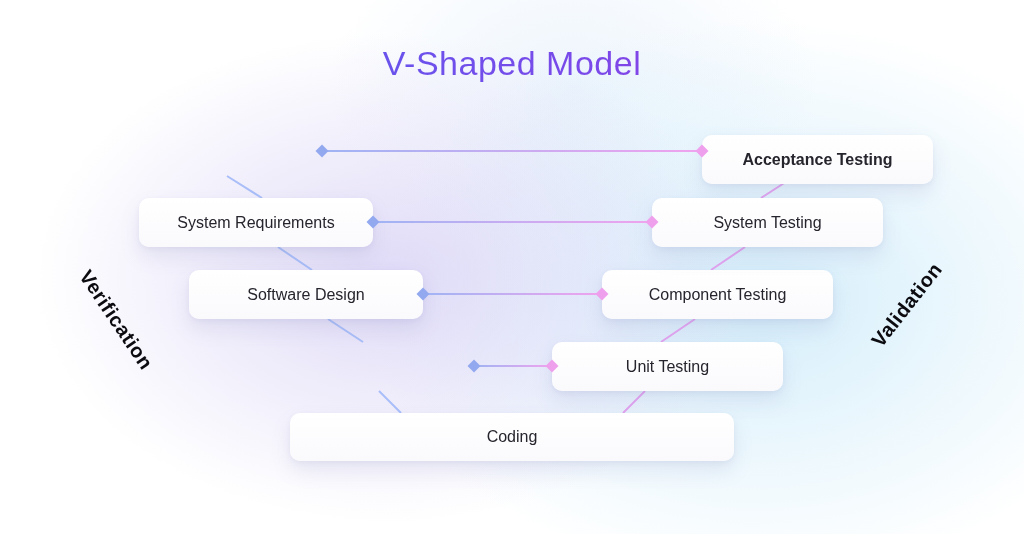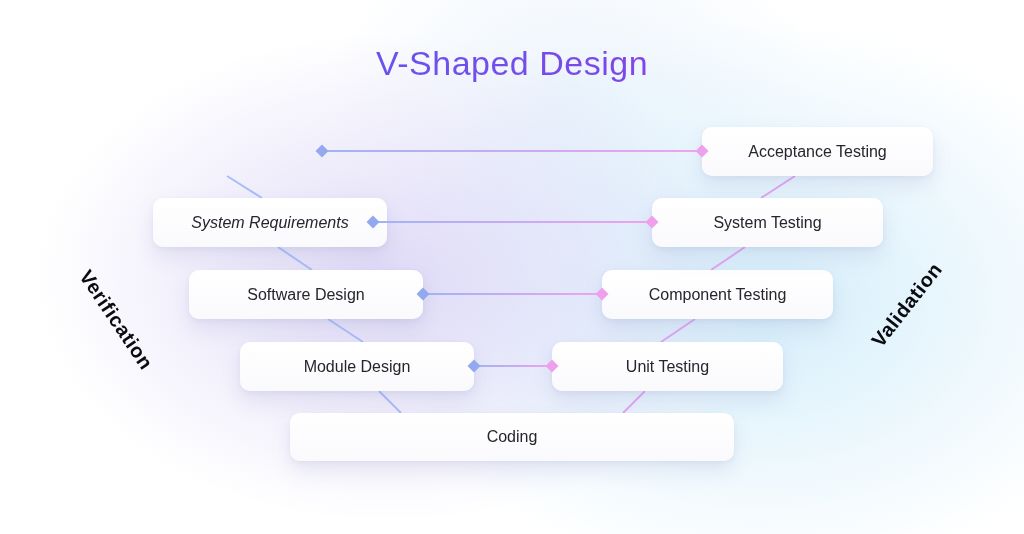--- a/index.html
+++ b/index.html
@@ -25,24 +25,24 @@
     color:transparent;-webkit-text-fill-color:transparent;
   }
   .node{
     position:absolute;height:49px;border-radius:10px;
     background:linear-gradient(180deg,#ffffff 0%,#fafafd 100%);
     box-shadow:0 10px 20px rgba(110,120,180,0.14),0 2px 5px rgba(110,120,180,0.08);
     display:flex;align-items:center;justify-content:center;
     font-size:16px;color:#26252d;white-space:nowrap;
   }
   .n-l0{left:88px; top:127px;width:234px;}
-  .n-l1{left:153px;top:198px;width:234px;font-style:italic;}
+  .n-l1{left:139px;top:198px;width:234px;}
   .n-l2{left:189px;top:270px;width:234px;}
   .n-l3{left:240px;top:342px;width:234px;}
-  .n-r0{left:702px;top:127px;width:231px;}
+  .n-r0{left:702px;top:135px;width:231px;font-weight:bold;}
   .n-r1{left:652px;top:198px;width:231px;}
   .n-r2{left:602px;top:270px;width:231px;}
   .n-r3{left:552px;top:342px;width:231px;}
   .n-b {left:290px;top:413px;width:444px;height:48px;}
   .side-label{
     position:absolute;font-size:20px;font-weight:700;letter-spacing:0.6px;
     color:#0b0b10;white-space:nowrap;transform-origin:center center;
   }
   .side-label.verification{left:116px;top:320px;transform:translate(-50%,-50%) rotate(56deg);}
   .side-label.validation{left:907px;top:305px;transform:translate(-50%,-50%) rotate(-52deg);}
@@ -60,30 +60,27 @@
       <line x1="379" y1="391" x2="401" y2="413"></line>
     </g>
     <g stroke="#e3a4f0" stroke-width="2">
       <line x1="795" y1="176" x2="761" y2="198"></line>
       <line x1="745" y1="247" x2="711" y2="270"></line>
       <line x1="695" y1="319" x2="661" y2="342"></line>
       <line x1="645" y1="391" x2="623" y2="413"></line>
     </g>
   </svg>
 
-  <h1 class="title">V-Shaped Design</h1>
+  <h1 class="title">V-Shaped Model</h1>
 
   <div class="node n-l1">
       <span>System Requirements</span>
     </div>
   <div class="node n-l2">
       <span>Software Design</span>
-    </div>
-  <div class="node n-l3">
-      <span>Module Design</span>
     </div>
   <div class="node n-r0">
       <span>Acceptance Testing</span>
     </div>
   <div class="node n-r2">
       <span>Component Testing</span>
     </div>
   <div class="node n-r1">
       <span>System Testing</span>
     </div>

